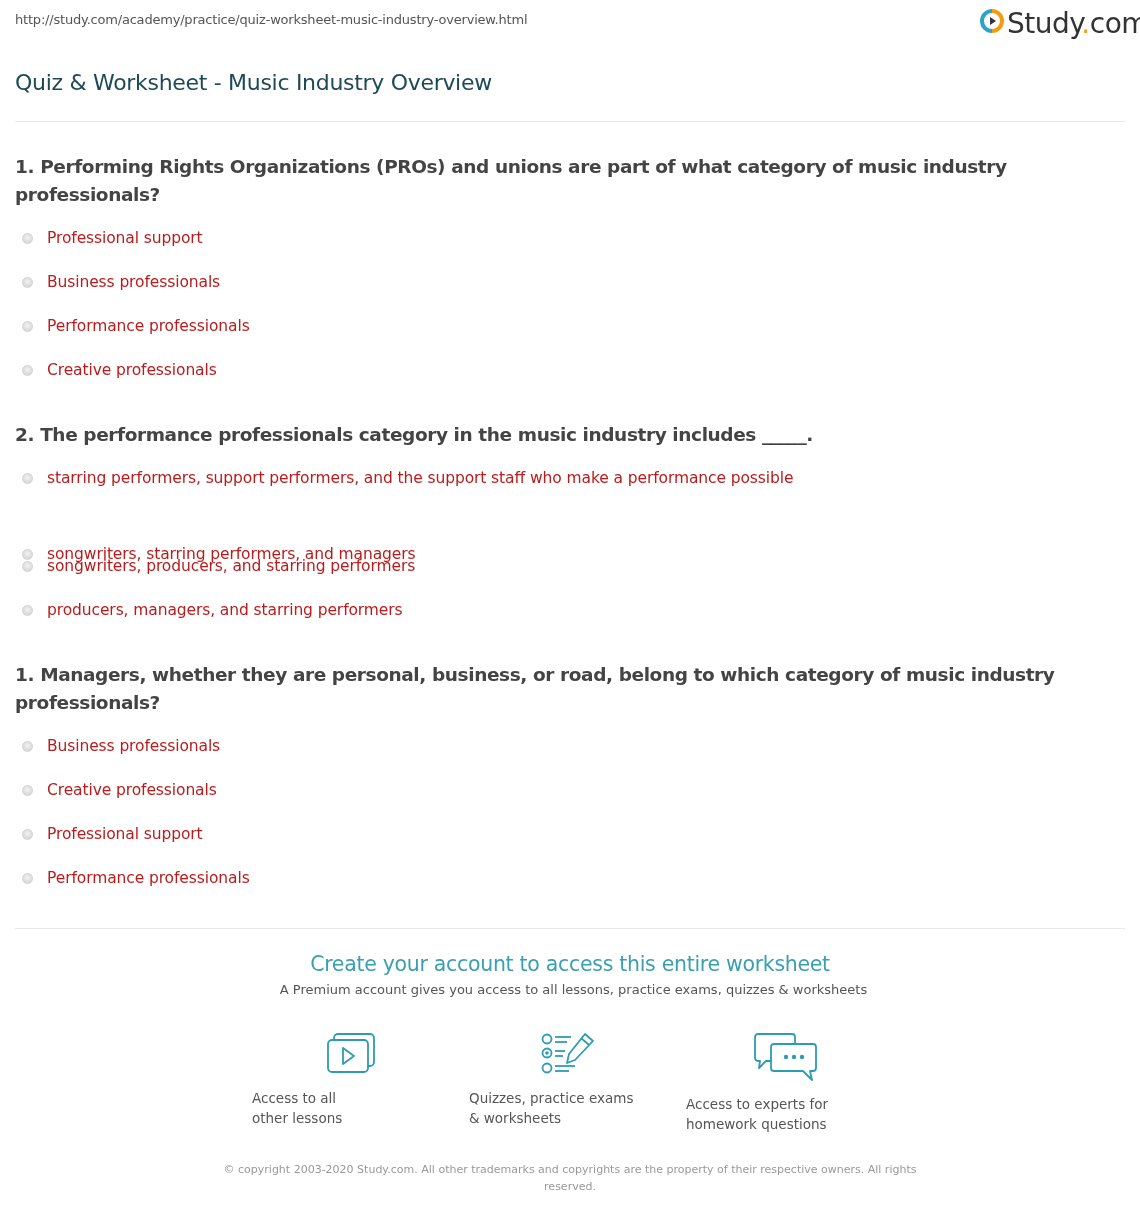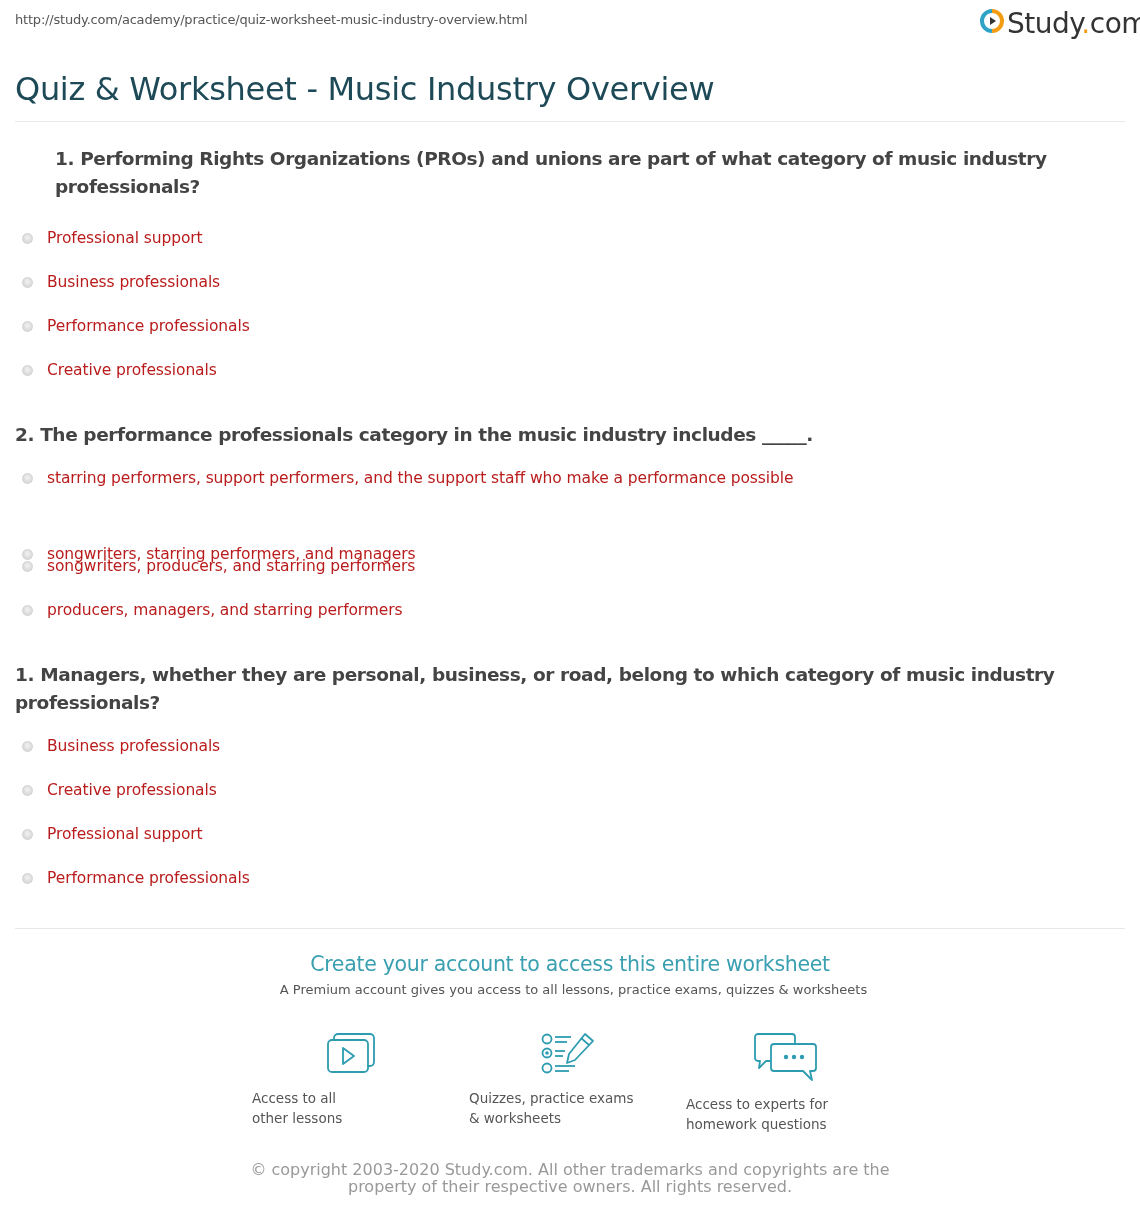--- a/index.html
+++ b/index.html
@@ -6,58 +6,58 @@
   html, body { width: 1140px; height: 1225px; background: #ffffff; overflow: hidden; }
   body { font-family: "DejaVu Sans", sans-serif; color: #333; position: relative; }
 
   .url { position: absolute; left: 15px; top: 12px; font-size: 13px; color: #555; letter-spacing: -0.2px; }
 
   .logo { position: absolute; left: 980px; top: 9px; display: flex; align-items: flex-start; }
   .logo-mark { width: 24px; height: 24px; position: relative; margin-right: 3px; }
   .logo-text { font-size: 28px; color: #333; letter-spacing: -0.5px; line-height: 30px; }
   .logo-dot { color: #f39c12; }
 
-  .title { position: absolute; left: 15px; top: 70px; font-size: 32px; color: #1e4a58; letter-spacing: -0.3px; font-weight: normal; }
+  .title { position: absolute; left: 15px; top: 70px; font-size: 22px; color: #1e4a58; letter-spacing: -0.3px; font-weight: normal; }
   .title-rule { position: absolute; left: 15px; right: 15px; top: 121px; height: 1px; background: #e8e8e8; }
 
   .question { position: absolute; left: 15px; width: 1050px; font-size: 18.5px; font-weight: bold; color: #444; line-height: 28px; letter-spacing: -0.4px; }
   .option { position: absolute; left: 22px; display: flex; align-items: center; height: 22px; }
   .radio { width: 11px; height: 11px; border-radius: 50%; border: 1px solid #d2d2d2; background: radial-gradient(circle at 50% 40%, #f2f2f2, #cfcfcf); margin-right: 14px; flex-shrink: 0; }
   .option-label { font-size: 15.5px; color: #b91c1c; letter-spacing: -0.1px; }
 
   .cta-rule { position: absolute; left: 15px; right: 15px; top: 928px; height: 1px; background: #e8e8e8; }
   .cta-title { position: absolute; left: 0; width: 1140px; top: 952px; text-align: center; font-size: 20.5px; color: #3a9fb0; letter-spacing: -0.3px; }
   .cta-sub { position: absolute; left: 0; width: 1140px; top: 982px; text-align: center; font-size: 13px; color: #555; padding-left: 7px; }
 
   .feature { position: absolute; top: 1032px; width: 200px; }
   .feature svg { display: block; margin: 0 auto; }
   .feature-label { margin-top: 12px; font-size: 13.5px; color: #555; line-height: 20px; }
 
-  .copyright { position: absolute; left: 215px; width: 710px; top: 1161px; text-align: center; font-size: 16px; color: #999; line-height: 17px; }
+  .copyright { position: absolute; left: 215px; width: 710px; top: 1161px; text-align: center; font-size: 11px; color: #999; line-height: 17px; }
 </style>
 </head>
 <body>
 
 <div class="url">http://study.com/academy/practice/quiz-worksheet-music-industry-overview.html</div>
 
 <div class="logo">
   <span class="logo-mark">
     <svg width="24" height="24" viewBox="0 0 24 24">
       <path d="M12 2 A10 10 0 0 0 12 22" fill="none" stroke="#2ea3c6" stroke-width="4"></path>
       <path d="M12 2 A10 10 0 0 1 12 22" fill="none" stroke="#f39c12" stroke-width="4"></path>
       <path d="M10 8 L16 12 L10 16 Z" fill="#333"></path>
     </svg>
   </span>
   <span class="logo-text"><span>Study</span><span class="logo-dot">.</span><span>com</span></span>
 </div>
 
 <h1 class="title">Quiz &amp; Worksheet - Music Industry Overview</h1>
 <div class="title-rule"></div>
 
-<div class="question" style="top:145px;margin-left:40px;">1. Performing Rights Organizations (PROs) and unions are part of what category of music industry professionals?</div>
+<div class="question" style="top:153px;">1. Performing Rights Organizations (PROs) and unions are part of what category of music industry professionals?</div>
 <label class="option" style="top:227px;">
     <span class="radio"></span>
     <span class="option-label">Professional support</span>
   </label>
 <label class="option" style="top:271px;">
     <span class="radio"></span>
     <span class="option-label">Business professionals</span>
   </label>
 <label class="option" style="top:315px;">
     <span class="radio"></span>

